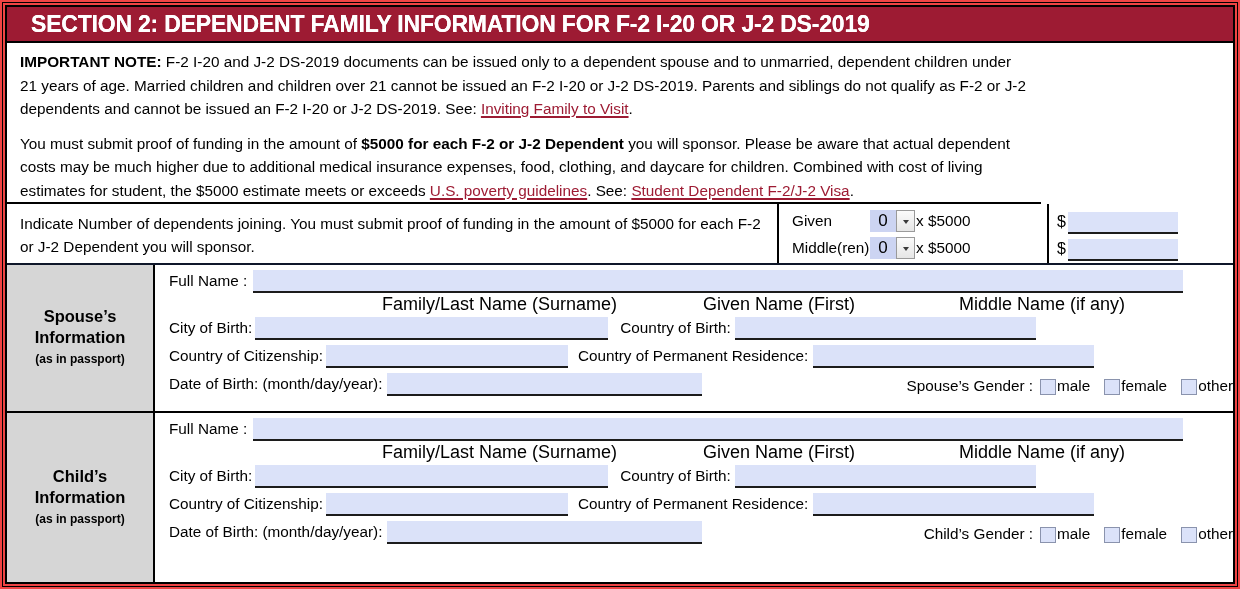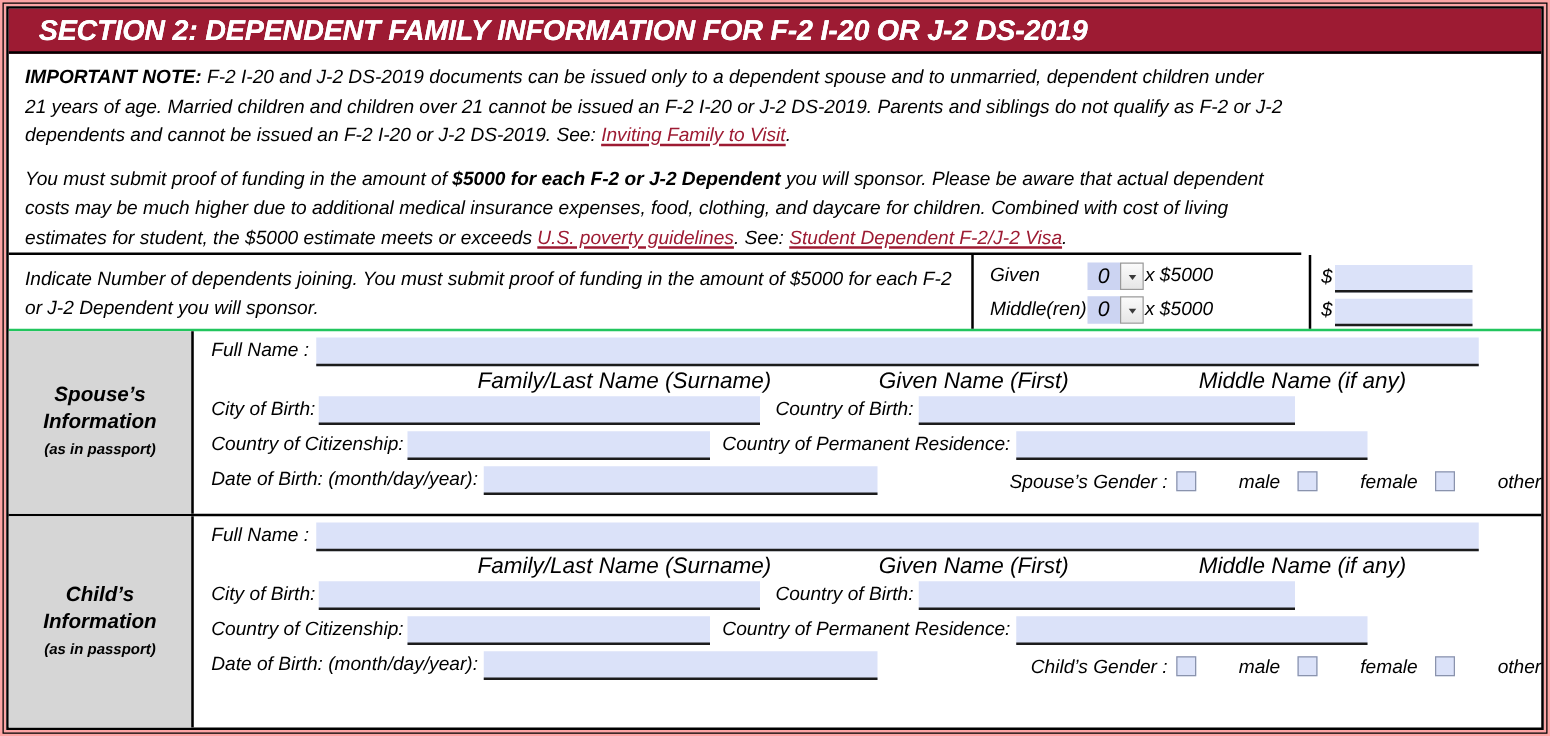--- a/index.html
+++ b/index.html
@@ -12,23 +12,22 @@
     font-family: "Liberation Sans", sans-serif;
     color: #000000;
     -webkit-font-smoothing: antialiased;
   }
 
   #page {
     position: relative;
     width: 1240px;
     height: 589px;
     box-sizing: border-box;
-    background: #fca5a5;
+    background: #ef4444;
     overflow: hidden;
-    font-style: italic;
   }
 
   
   .outer-frame {
     position: absolute;
     left: 2px;
     top: 2px;
     width: 1236px;
     height: 585px;
     box-sizing: border-box;
@@ -96,21 +95,21 @@
   }
 
   
   .count-row {
     position: absolute;
     left: 0px;
     top: 197px;
     width: 1226px;
     height: 61px;
     box-sizing: border-box;
-    border-bottom: 2px solid #22c55e;
+    border-bottom: 2px solid #0f172a;
     display: flex;
   }
   .count-left {
     width: 772px;
     box-sizing: border-box;
     border-right: 2px solid #000000;
     padding: 8px 10px 0 13px;
     font-size: 15.3px;
     line-height: 23px;
   }
@@ -278,23 +277,22 @@
     width: 16px;
     height: 16px;
     background: #dbe2f9;
     border: 1.6px solid #8a93ad;
     box-sizing: border-box;
     display: inline-block;
     vertical-align: middle;
   }
   .cb-item {
     display: flex;
-    align-items: flex-start;
+    align-items: flex-end;
     margin-right: 14px;
-    gap: 33px;
   }
   .cb-item:last-child { margin-right: 0; }
   .cb-text {
     font-size: 15.3px;
     margin-left: 1px;
     white-space: nowrap;
   }
 
   .note-line {
     font-size: 15.3px;

